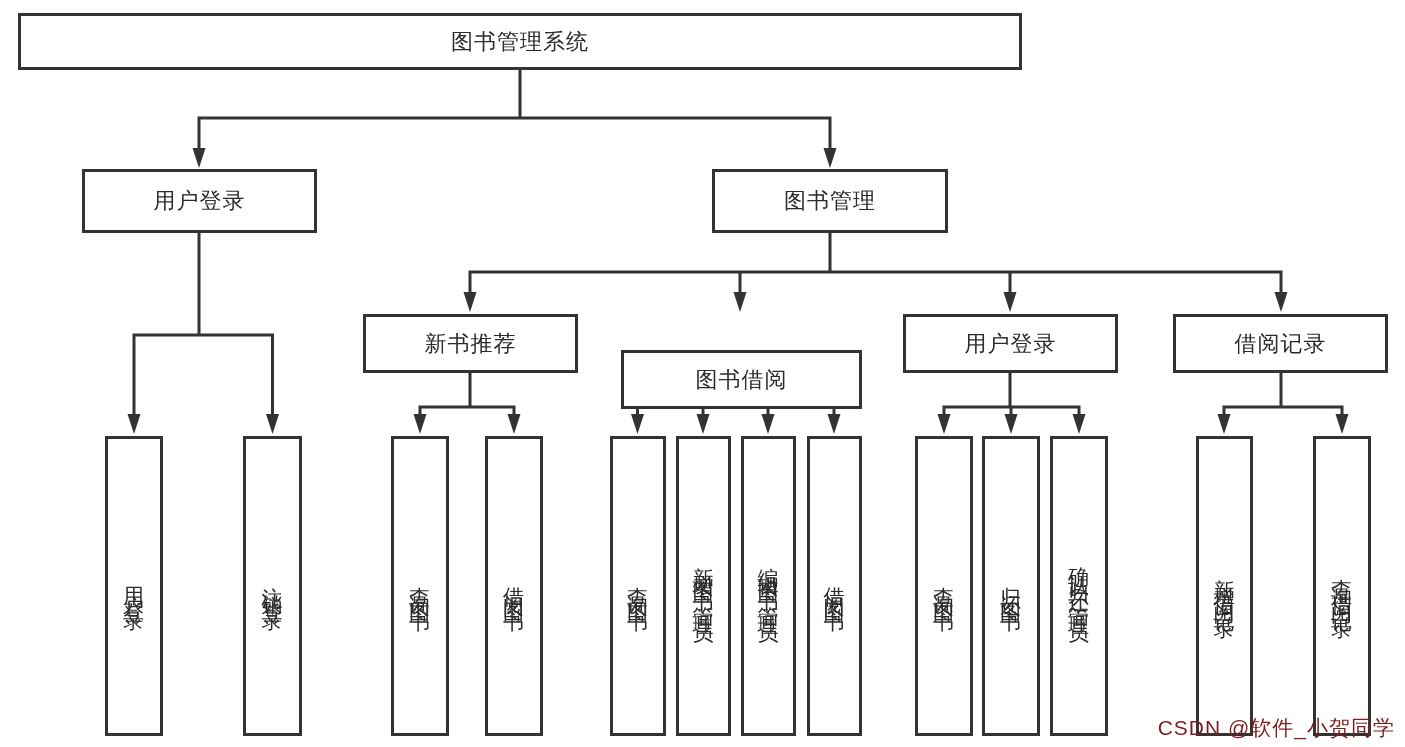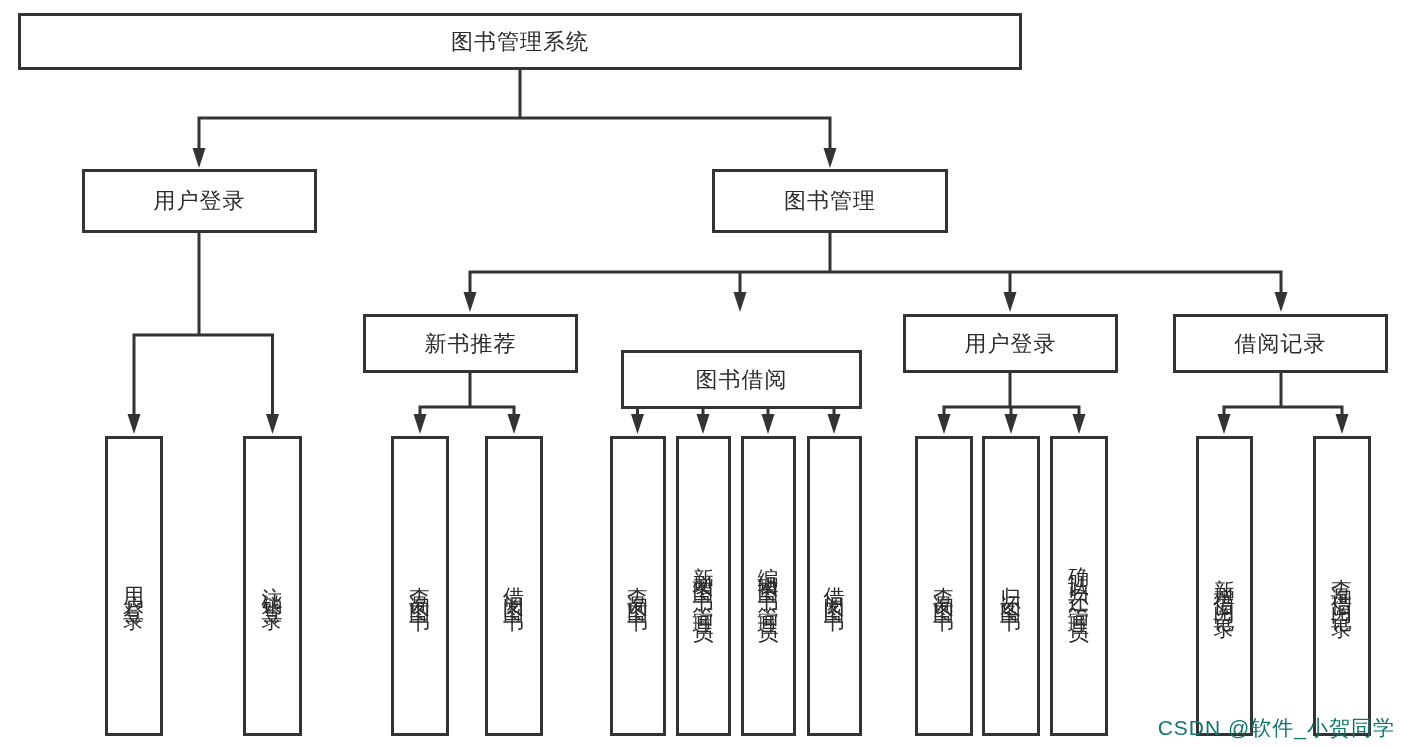--- a/index.html
+++ b/index.html
@@ -19,21 +19,21 @@
     position:absolute;top:436px;height:300px;box-sizing:border-box;
     border:3px solid #333333;background:#ffffff;
     display:flex;align-items:center;justify-content:center;
   }
   .leaf span{
     writing-mode:vertical-rl;text-orientation:mixed;
     font-size:21px;letter-spacing:8px;color:#2b2b2b;line-height:1;
   }
   #watermark{
     position:absolute;right:10px;bottom:5px;
-    font-size:21px;color:#0f766e;letter-spacing:1px;white-space:nowrap;
+    font-size:21px;color:#7f1d1d;letter-spacing:1px;white-space:nowrap;
   }
 </style>
 </head>
 <body>
 
 <div id="canvas">
 
   <svg id="connectors" viewBox="0 0 1405 747" xmlns="http://www.w3.org/2000/svg">
 
     <g>

